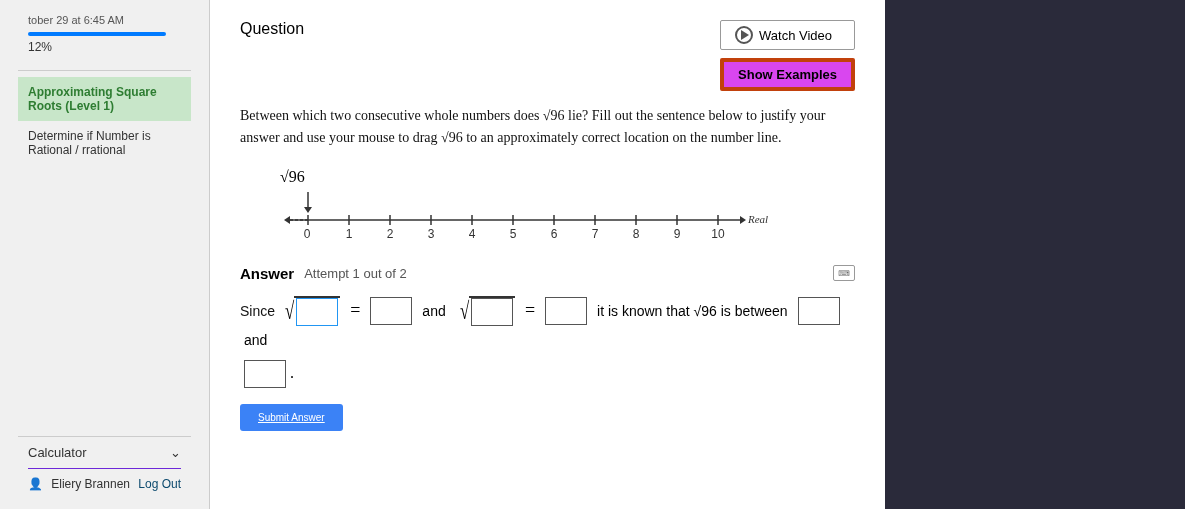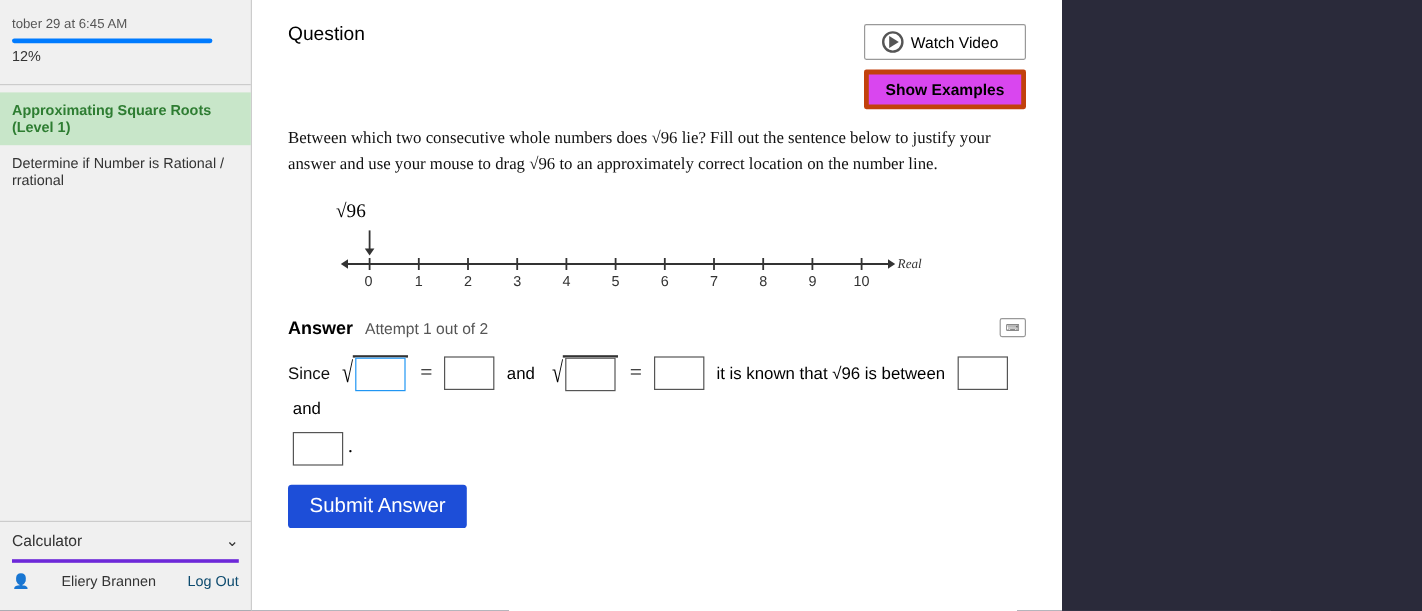--- a/index.html
+++ b/index.html
@@ -10,21 +10,21 @@
       width: 1185px;
       height: 509px;
       overflow: hidden;
     }
 
     
     .sidebar {
       width: 210px;
       background: #f0f0f0;
       height: 100%;
-      padding: 10px 0;
+      padding: 10px 18px;
       display: flex;
       flex-direction: column;
       border-right: 1px solid #ccc;
     }
     .sidebar-timestamp {
       font-size: 11px;
       color: #555;
       padding: 4px 10px 6px 10px;
       font-family: Arial, sans-serif;
     }
@@ -66,21 +66,21 @@
       padding: 8px 10px;
     }
     .sidebar-calculator {
       display: flex;
       justify-content: space-between;
       font-size: 13px;
       font-family: Arial, sans-serif;
       color: #333;
       cursor: pointer;
       padding-bottom: 8px;
-      border-bottom: 3px solid #6d28d9;
+      border-bottom: 1px solid #6d28d9;
     }
     .sidebar-user-row {
       display: flex;
       justify-content: space-between;
       align-items: center;
       font-size: 12px;
       font-family: Arial, sans-serif;
       color: #333;
       padding-top: 8px;
     }
@@ -263,28 +263,29 @@
       font-size: 14px;
       margin: 0 4px;
     }
 
     .second-row {
       margin-left: 4px;
       margin-bottom: 16px;
     }
 
     .submit-btn {
-      background: #1d4ed8;
+      background: #3b82f6;
       color: #fff;
       border: none;
       padding: 8px 18px;
-      font-size: 17px;
+      font-size: 10px;
       font-family: Arial, sans-serif;
       cursor: pointer;
       border-radius: 3px;
+      text-decoration: underline;
     }
 
     
     .radical-wrapper {
       display: inline-flex;
       align-items: center;
     }
     .radical-char {
       font-size: 24px;
       font-family: 'Times New Roman', serif;

